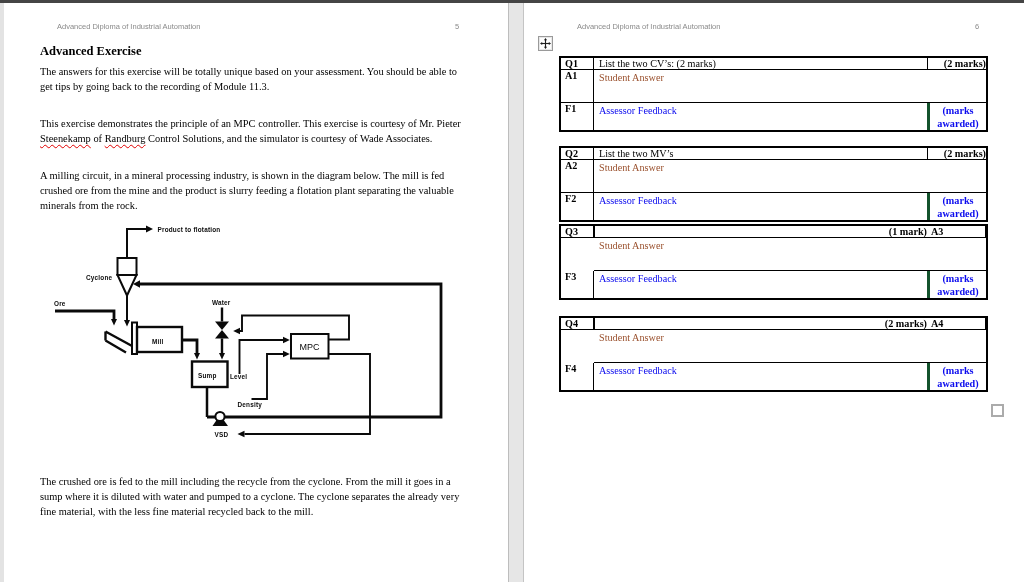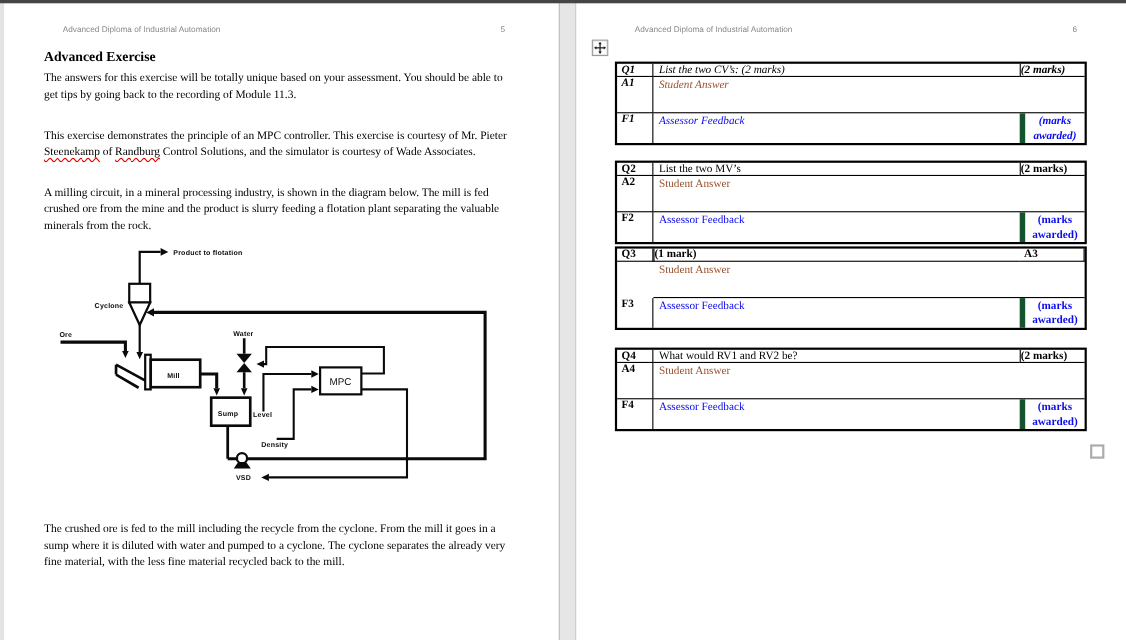--- a/index.html
+++ b/index.html
@@ -27,26 +27,26 @@
                box-shadow:inset 0 0 0 1px #e8e8e8;}
   .resize-square{position:absolute;left:991px;top:404px;width:13px;height:13px;background:#fff;
                  border:2px solid #ababab;box-sizing:border-box;}
   .qa-block{position:absolute;left:559px;width:429px;height:76px;border:2px solid var(--table-border,#000);
             box-sizing:border-box;display:grid;grid-template-columns:33px 333px auto;grid-template-rows:12px 33px auto;
             background:#fff;font-size:10.2px;}
   .cell{box-sizing:border-box;overflow:hidden;line-height:12px;}
   .ql,.al,.fl{border-right:1px solid #000;font-weight:bold;padding-left:4px;}
   .ql{border-bottom:1px solid #000;}
   .qt{border-bottom:1px solid #000;padding-left:5px;}
-  .qm{border-bottom:1px solid #000;border-left:1px solid #000;font-weight:bold;text-align:left;}
+  .qm{border-bottom:1px solid #000;border-left:1px solid #000;font-weight:bold;text-align:right;}
   .al{border-bottom:1px solid #000;}
   .at{grid-column:2/4;border-bottom:1px solid #000;padding-left:5px;padding-top:1px;
       color:var(--student-answer,#9a512e);line-height:13px;}
   .ft{padding-left:5px;padding-top:1px;color:var(--assessor-feedback,#0000ee);line-height:13px;}
-  .fm{border-left:5px solid #14532d;color:var(--assessor-feedback,#0000ee);font-weight:bold;text-align:center;
+  .fm{border-left:3px solid #14532d;color:var(--assessor-feedback,#0000ee);font-weight:bold;text-align:center;
       padding-top:2px;line-height:12.5px;}
 </style>
 </head>
 <body>
 
 <div>
   <div class="left-sliver"></div>
   <div class="page page-left"></div>
   <div class="page-gap"></div>
   <div class="page page-right"></div>
@@ -139,21 +139,21 @@
         <rect x="1.6" y="5.4" width="8.8" height="1.2"></rect>
         <polygon points="6,0 4.3,2.4 7.7,2.4"></polygon>
         <polygon points="6,12 4.3,9.6 7.7,9.6"></polygon>
         <polygon points="0,6 2.4,4.3 2.4,7.7"></polygon>
         <polygon points="12,6 9.6,4.3 9.6,7.7"></polygon>
       </g>
     </svg>
   </div>
 
   <div id="qa-container">
-  <div class="qa-block" style="top: 56px; font-style: italic;">
+  <div class="qa-block" style="top: 56px;">
     <div class="cell ql">Q1</div>
     <div class="cell qt">List the two CV’s: (2 marks)</div>
     <div class="cell qm">(2 marks)</div>
     <div class="cell al">A1</div>
     <div class="cell at">Student Answer</div>
     <div class="cell fl">F1</div>
     <div class="cell ft">Assessor Feedback</div>
     <div class="cell fm">(marks awarded)</div>
   </div>
 
@@ -173,21 +173,20 @@
     <div class="cell qm">(1 mark)</div>
     <div class="cell al">A3</div>
     <div class="cell at">Student Answer</div>
     <div class="cell fl">F3</div>
     <div class="cell ft">Assessor Feedback</div>
     <div class="cell fm">(marks awarded)</div>
   </div>
 
   <div class="qa-block" style="top: 316px;">
     <div class="cell ql">Q4</div>
-    <div class="cell qt">What would RV1 and RV2 be?</div>
     <div class="cell qm">(2 marks)</div>
     <div class="cell al">A4</div>
     <div class="cell at">Student Answer</div>
     <div class="cell fl">F4</div>
     <div class="cell ft">Assessor Feedback</div>
     <div class="cell fm">(marks awarded)</div>
   </div>
 </div>
 
   <div class="resize-square"></div>

